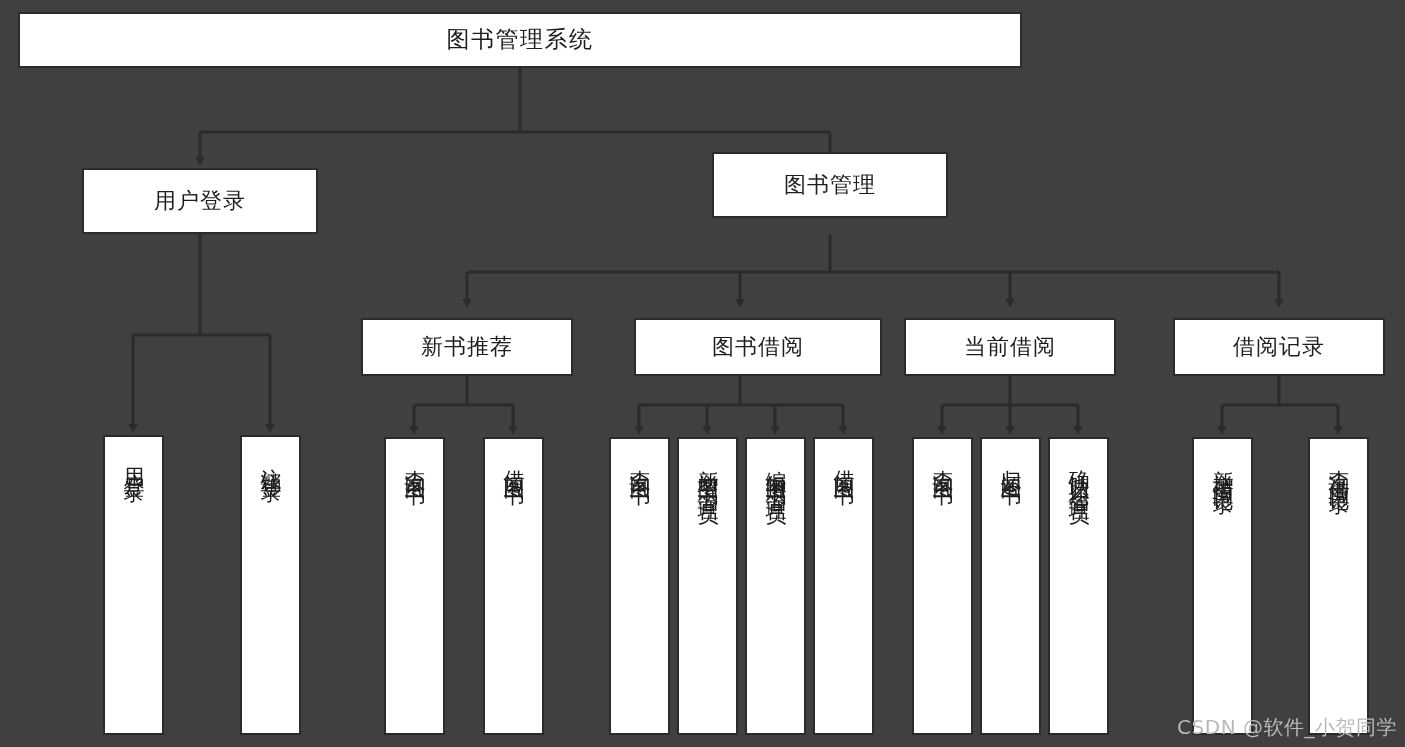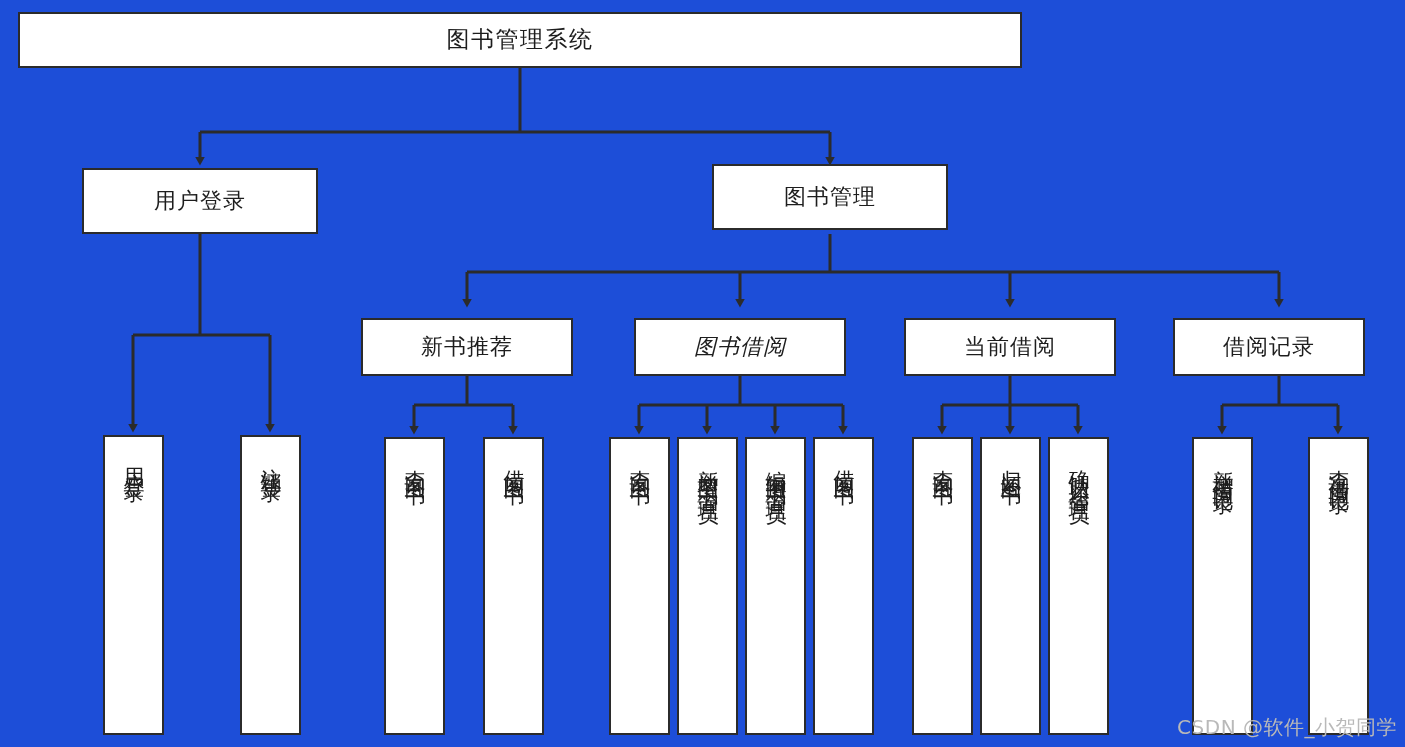--- a/index.html
+++ b/index.html
@@ -9,21 +9,21 @@
     background: #ffffff;
   }
   body {
     font-family: "DejaVu Sans", "Liberation Sans", sans-serif;
     color: #1a1a1a;
   }
   #diagram-canvas {
     position: relative;
     width: 1405px;
     height: 747px;
-    background: #1d4ed8;
+    background: #404040;
     overflow: hidden;
   }
   #connector-layer {
     position: absolute;
     left: 0;
     top: 0;
     width: 1405px;
     height: 747px;
     pointer-events: none;
   }
@@ -135,34 +135,34 @@
     </g>
   </svg>
 
   <div class="node horizontal root" style="left:18px; top:12px; width:1004px; height:56px;">
     <span class="node-label">图书管理系统</span>
   </div>
 
   <div class="node horizontal" style="left:82px; top:168px; width:236px; height:66px;">
     <span class="node-label">用户登录</span>
   </div>
-  <div class="node horizontal" style="left:712px; top:164px; width:236px; height:66px;">
+  <div class="node horizontal" style="left:712px; top:152px; width:236px; height:66px;">
     <span class="node-label">图书管理</span>
   </div>
 
   <div class="node horizontal" style="left:361px; top:318px; width:212px; height:58px;">
     <span class="node-label">新书推荐</span>
   </div>
-  <div class="node horizontal" style="left:634px; top:318px; width:212px; height:58px;font-style:italic;">
+  <div class="node horizontal" style="left:634px; top:318px; width:248px; height:58px;">
     <span class="node-label">图书借阅</span>
   </div>
   <div class="node horizontal" style="left:904px; top:318px; width:212px; height:58px;align-items:center;">
     <span class="node-label">当前借阅</span>
   </div>
-  <div class="node horizontal" style="left:1173px; top:318px; width:192px; height:58px;">
+  <div class="node horizontal" style="left:1173px; top:318px; width:212px; height:58px;">
     <span class="node-label">借阅记录</span>
   </div>
 
   <div class="node vertical" style="left:103px; top:435px; width:61px; height:300px;">
     <span class="node-label">用户登录</span>
   </div>
   <div class="node vertical" style="left:240px; top:435px; width:61px; height:300px;">
     <span class="node-label">注销登录</span>
   </div>
 

